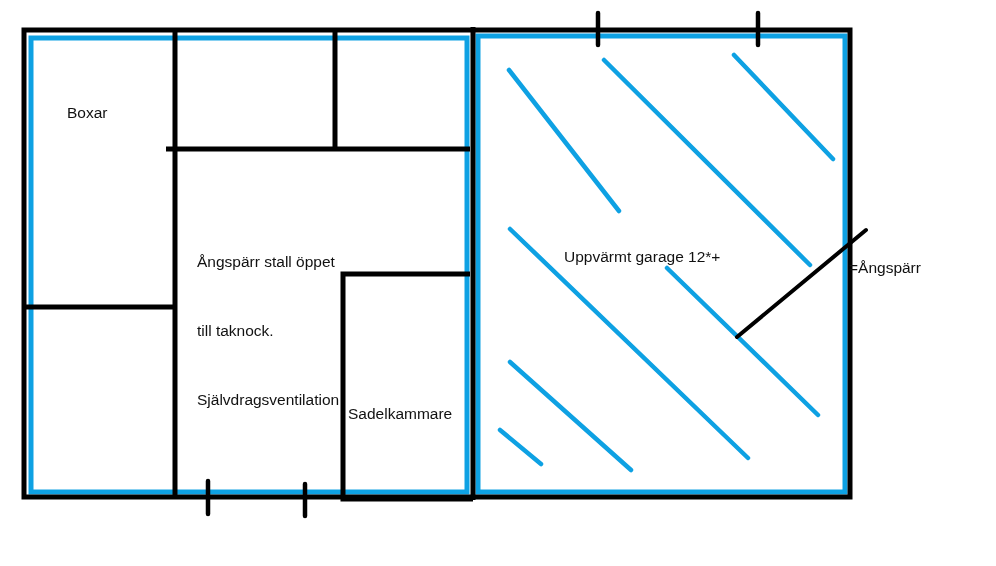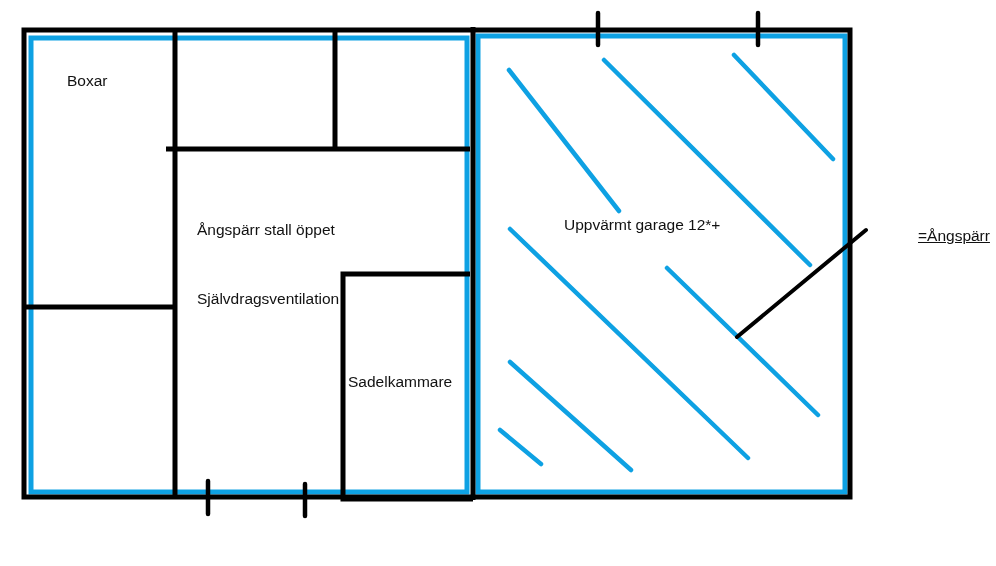--- a/index.html
+++ b/index.html
@@ -19,20 +19,21 @@
       left: 0;
       top: 0;
     }
     .label {
       position: absolute;
       color: #111111;
       font-family: "Liberation Sans", "DejaVu Sans", sans-serif;
       font-size: 15.5px;
       line-height: 23px;
       white-space: pre;
+      margin-top: 32px;
     }
   </style>
 </head>
 <body>
 
 <svg id="plan" width="996" height="566" viewBox="0 0 996 566" xmlns="http://www.w3.org/2000/svg">
 
   <g fill="none" stroke="#0ea1e3" stroke-width="5">
     <rect x="31" y="38" width="436" height="454"></rect>
     <rect x="478" y="36" width="367" height="456"></rect>
@@ -65,20 +66,21 @@
     <line x1="758" y1="13" x2="758" y2="45"></line>
   </g>
 
   <line x1="737" y1="337" x2="866" y2="230" stroke="#000000" stroke-width="4" stroke-linecap="round"></line>
 </svg>
 
 <div class="label" style="left:67px; top:69px;">Boxar</div>
 
 <div class="label" style="left:197px; top:172px;">
   <div>Ångspärr stall öppet</div>
+  <div>till taknock.</div>
   <div>Självdragsventilation</div>
 </div>
 
 <div class="label" style="left:348px; top:370px;">Sadelkammare</div>
 
 <div class="label" style="left:564px; top:213px;">Uppvärmt garage 12*+</div>
 
-<div class="label" style="left:918px; top:224px;text-decoration:underline;">=Ångspärr</div>
+<div class="label" style="left:849px; top:224px;">=Ångspärr</div>
 
 </body></html>

